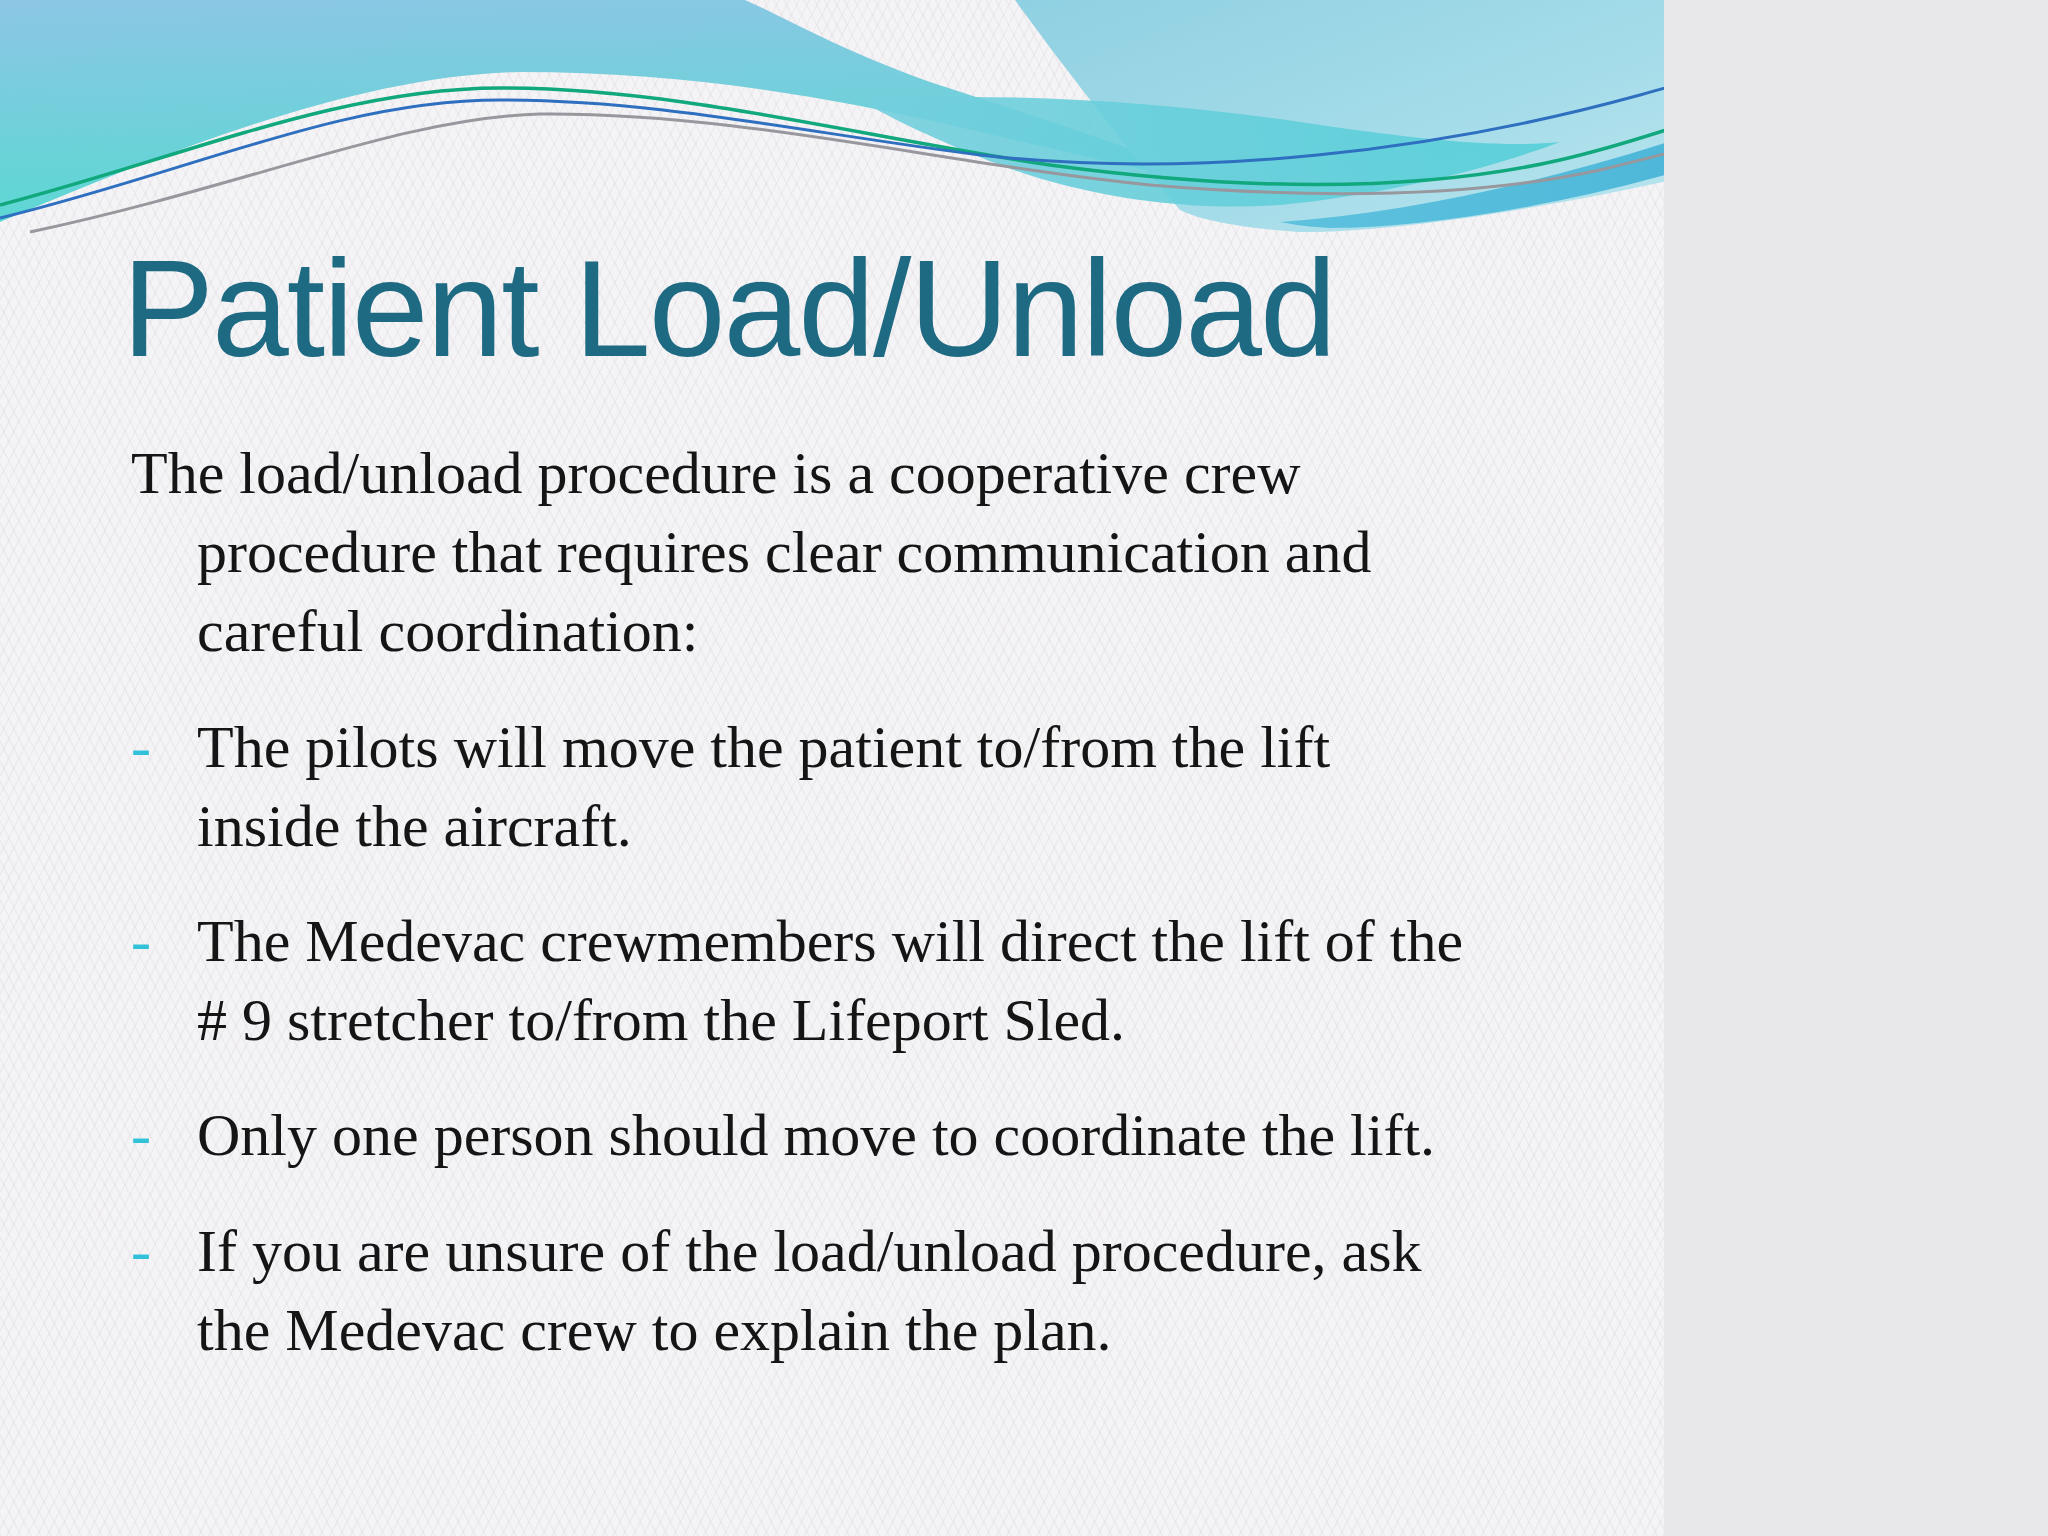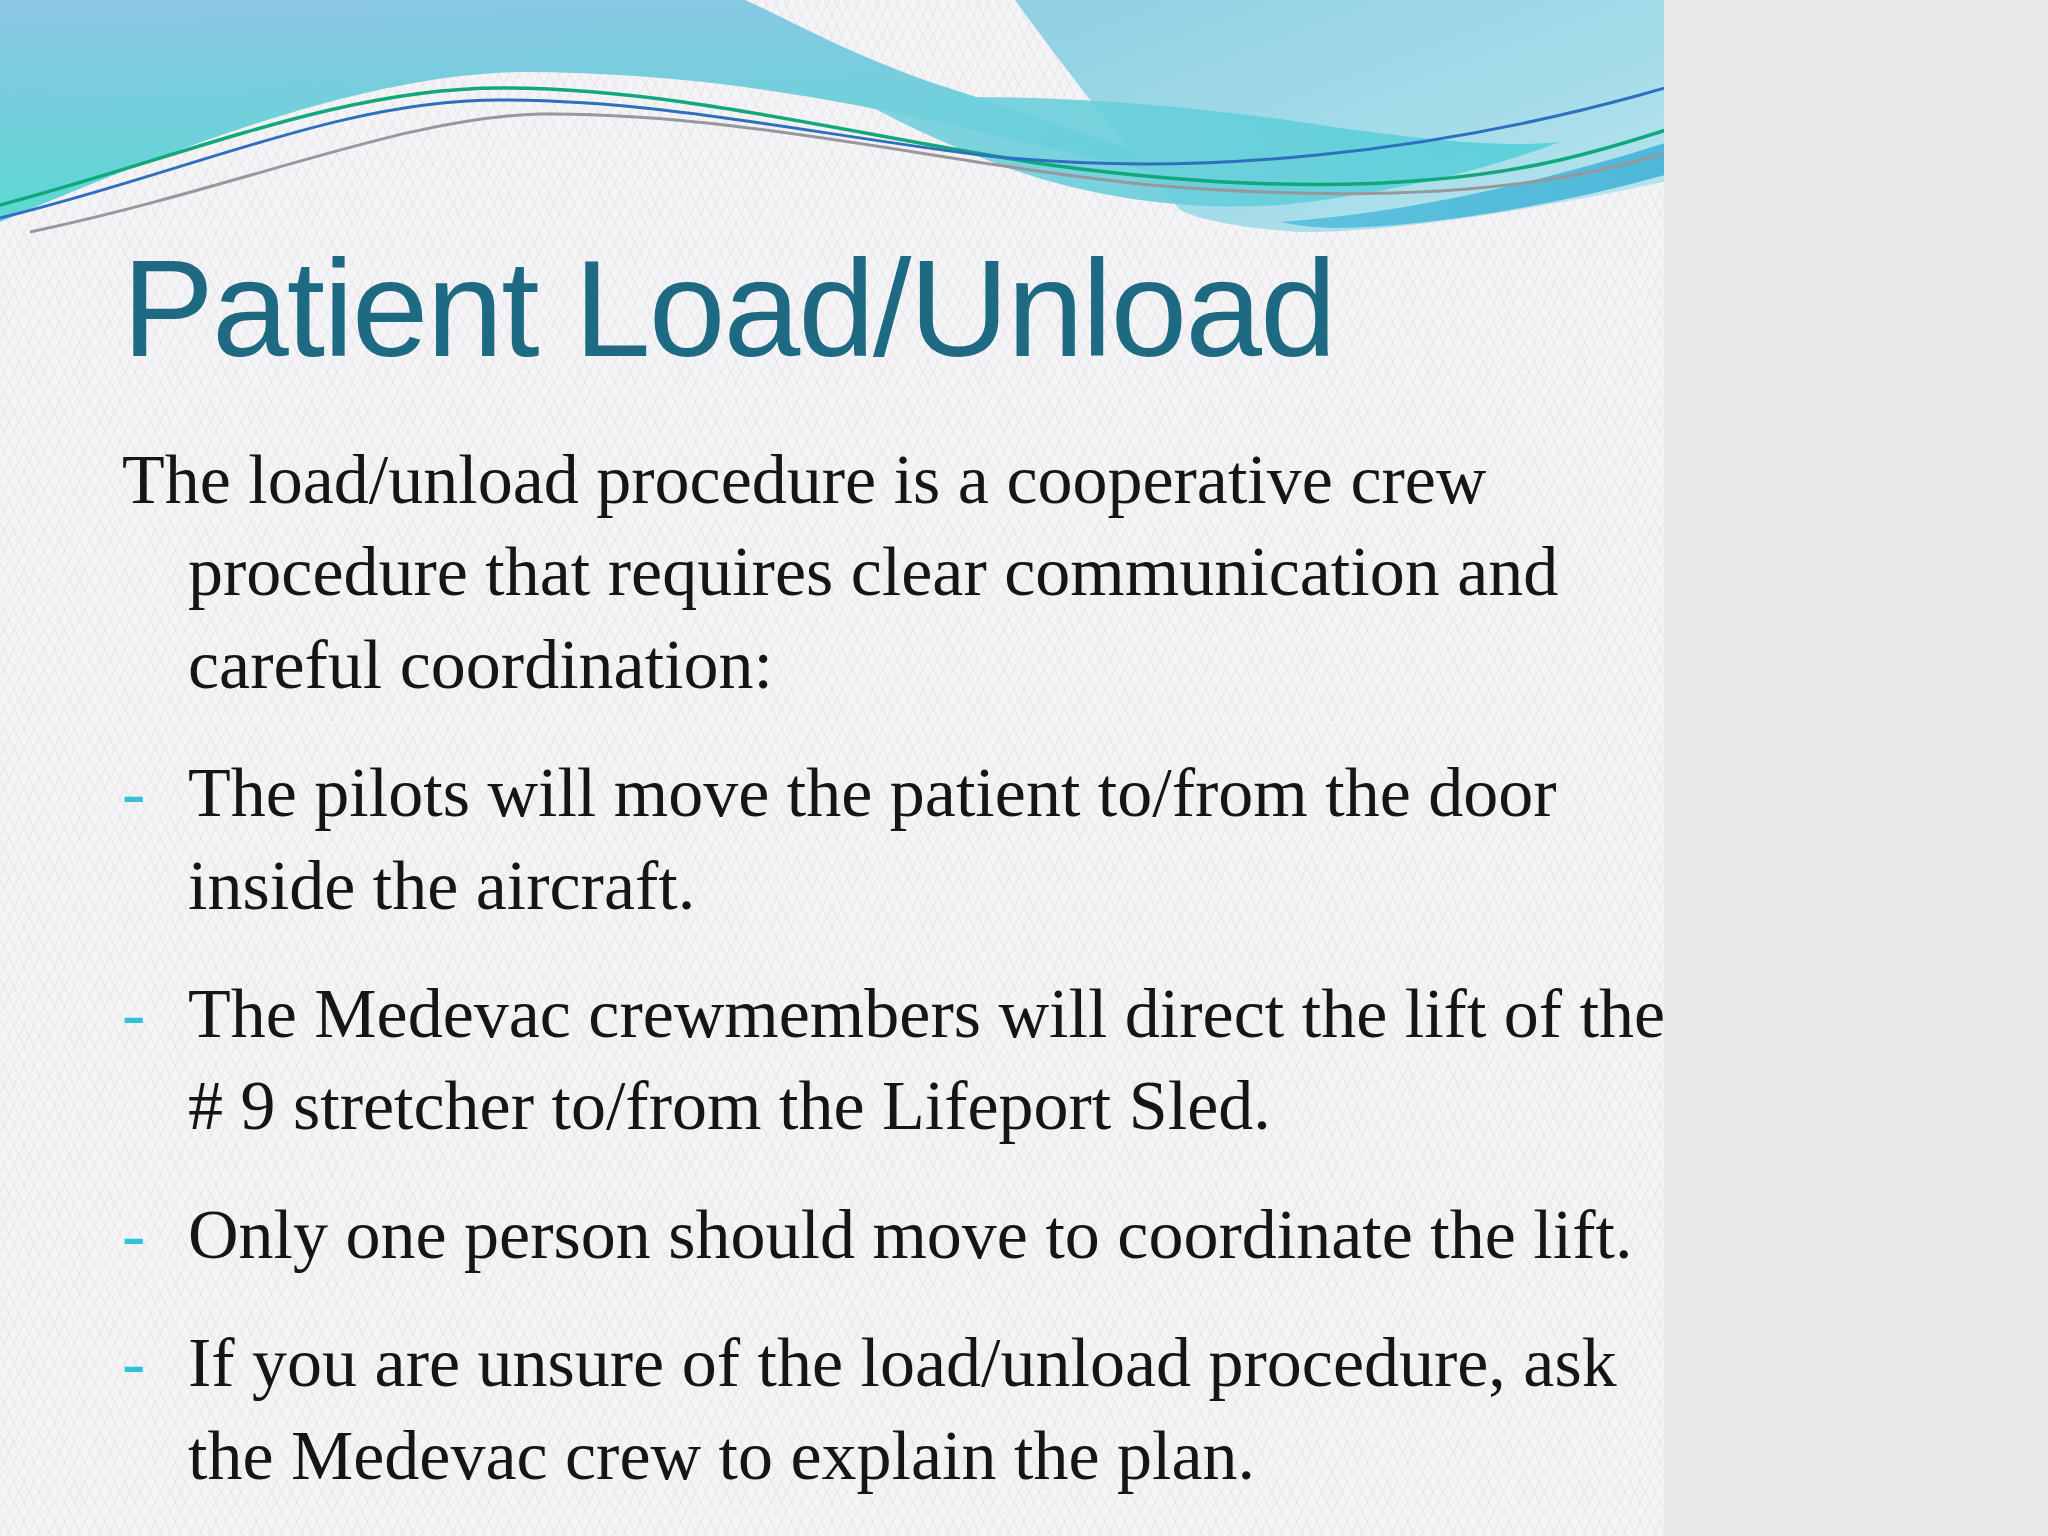--- a/index.html
+++ b/index.html
@@ -17,21 +17,21 @@
   .content{position:absolute;left:122px;top:228px;width:1812px;}
   .title{
     margin:0 0 46px 0;
     font-family:"Liberation Sans", sans-serif;
     font-weight:400;
     font-size:138px;
     line-height:1.16;
     letter-spacing:-2px;
     color:var(--title-color,#1e6a83);
   }
-  .body-text{font-size:70px;line-height:1.32;color:var(--body-text-color,#151515);}
+  .body-text{font-size:60px;line-height:1.32;color:var(--body-text-color,#151515);margin-left:9px;}
   .para{
     margin:0;
     padding-left:66px;
     text-indent:-66px;
     white-space:pre-wrap;
   }
   .bullet{display:flex;margin-top:36px;}
   .bullet .marker{
     flex:0 0 66px;
     color:var(--bullet-dash-color,#31c1d8);
@@ -88,21 +88,21 @@
     <h1 class="title">Patient Load/Unload</h1>
 
     <div class="body-text">
       <p class="para">The load/unload procedure is a cooperative crew
 procedure that requires clear communication and
 careful coordination:</p>
 
       <div>
         <div class="bullet">
           <span class="marker">-</span>
-          <span class="text">The pilots will move the patient to/from the door
+          <span class="text">The pilots will move the patient to/from the lift
 inside the aircraft.</span>
         </div>
         <div class="bullet">
           <span class="marker">-</span>
           <span class="text">The Medevac crewmembers will direct the lift of the
 # 9 stretcher to/from the Lifeport Sled.</span>
         </div>
         <div class="bullet">
           <span class="marker">-</span>
           <span class="text">Only one person should move to coordinate the lift.</span>

